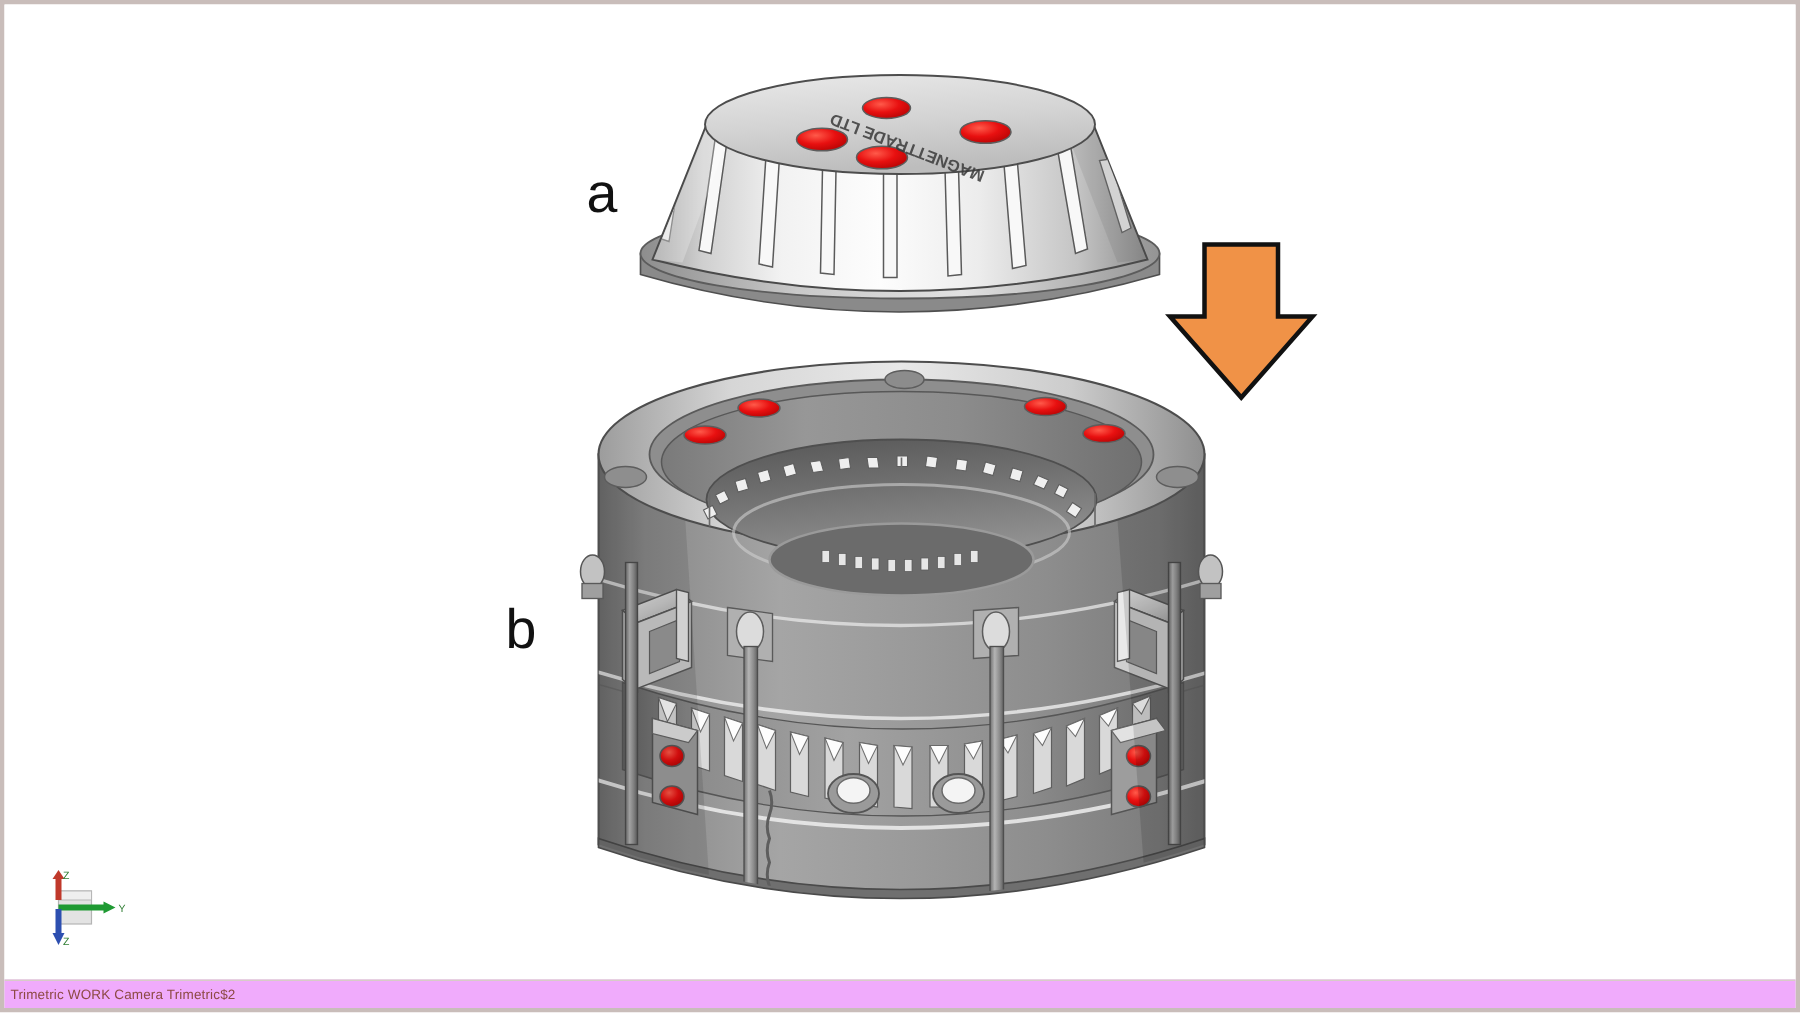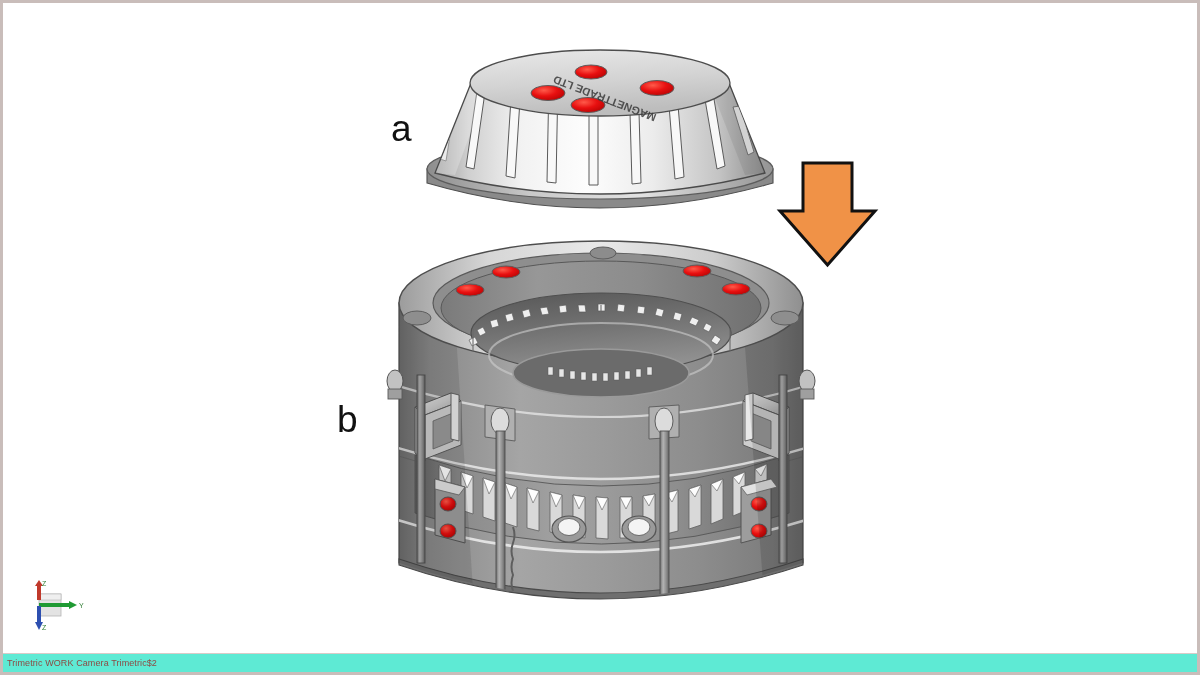--- a/index.html
+++ b/index.html
@@ -20,21 +20,21 @@
     position:absolute;color:#111111;font-size:37px;line-height:1;
     font-family:"Liberation Sans",sans-serif;font-weight:400;
     user-select:none;
   }
   #label-a{left:388px;top:107px;}
   #label-b{left:334px;top:398px;}
 
   
   #statusbar{
     position:absolute;left:0;right:0;bottom:0;height:18px;
-    background:#5eead4;border-top:1px solid #d8cbc8;
+    background:#f0abfc;border-top:1px solid #d8cbc8;
     display:flex;align-items:center;
   }
   #status-text{
     font-size:9px;color:#8d4a44;padding-left:4px;white-space:nowrap;
     letter-spacing:.1px;
   }
 
   
   #triad{position:absolute;left:22px;bottom:22px;width:66px;height:52px;}
   .axis-lbl{font-size:7px;fill:#2e7d32;}

